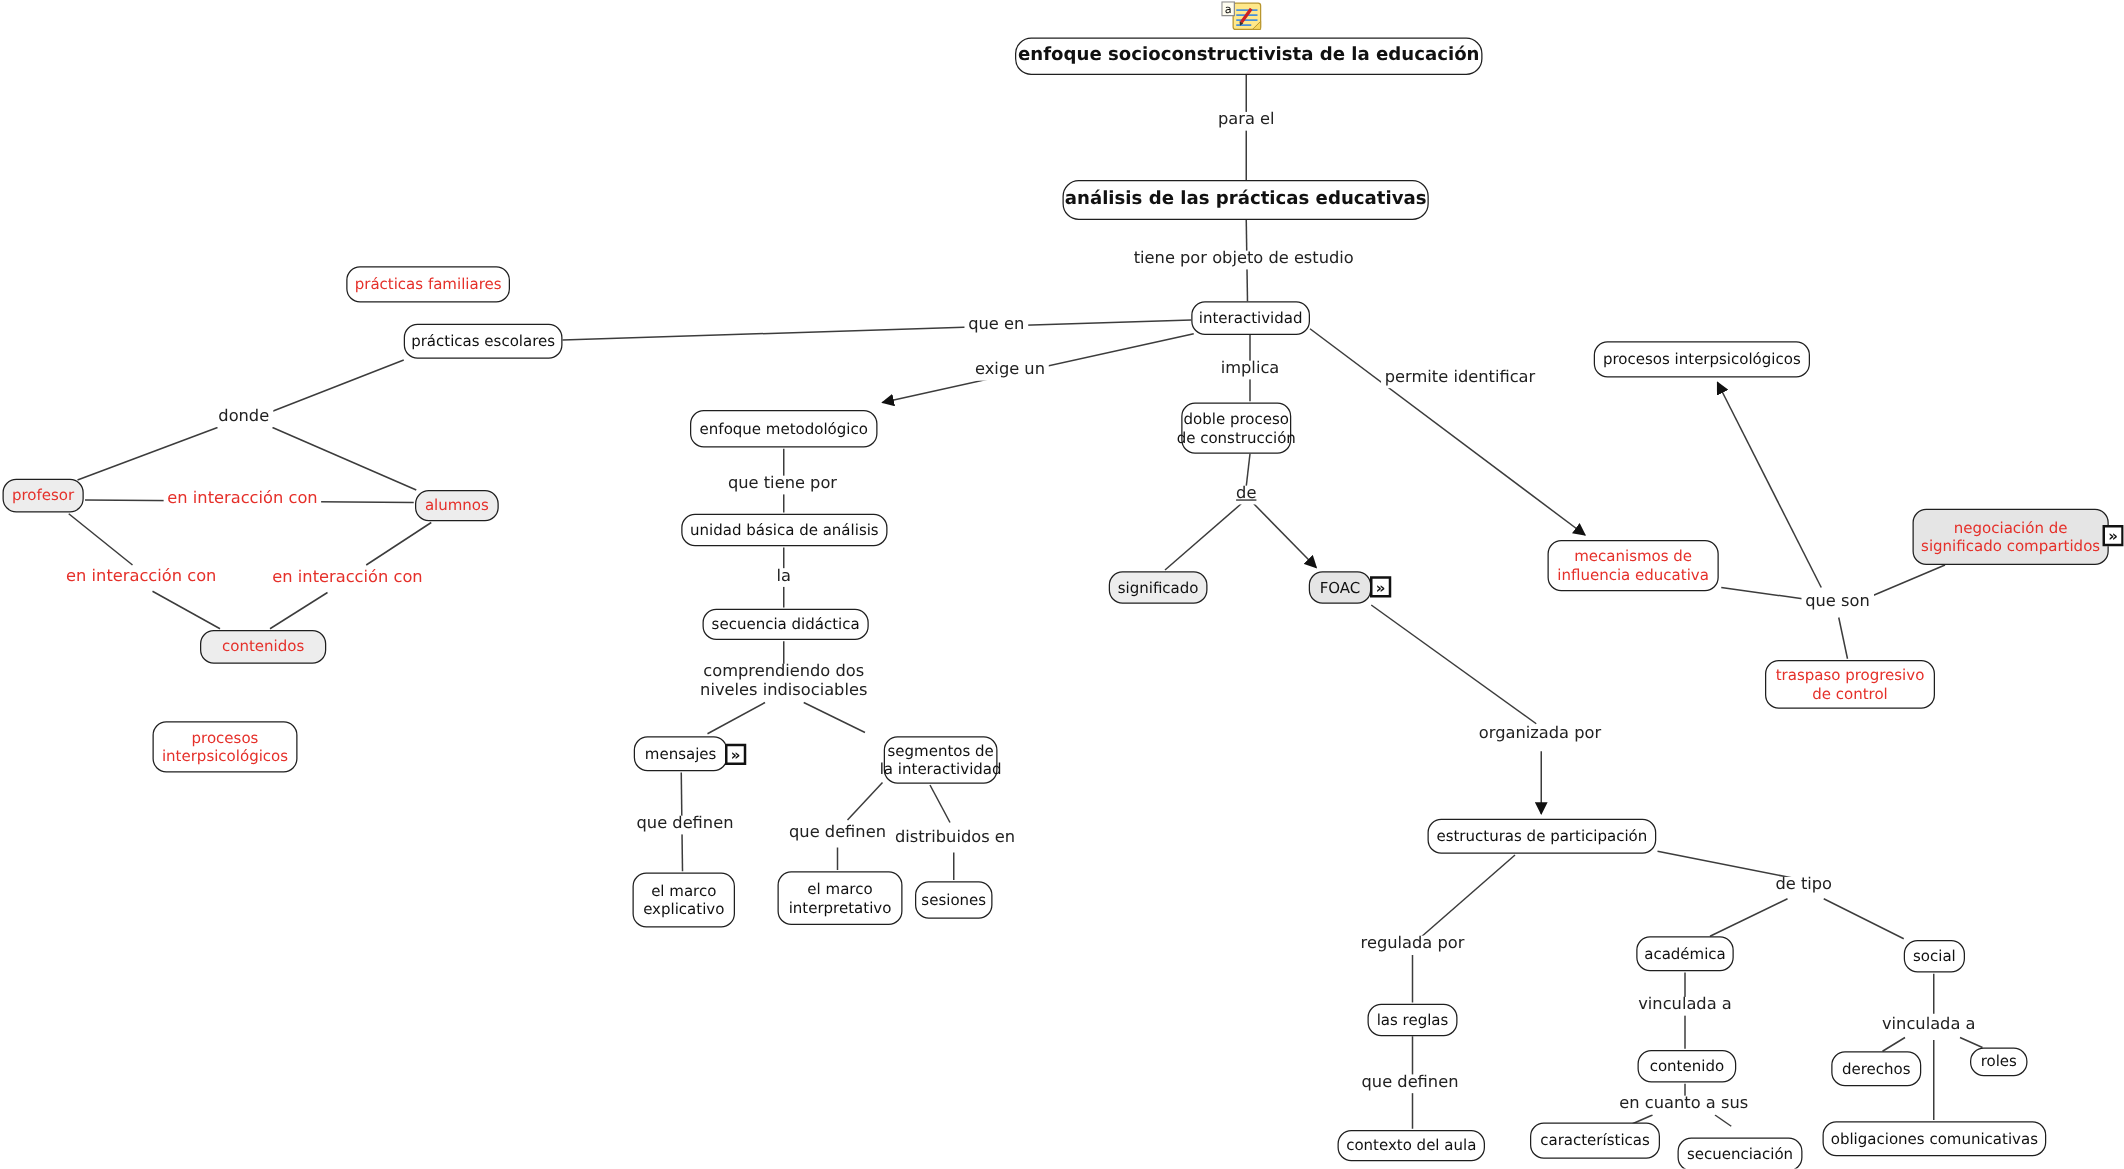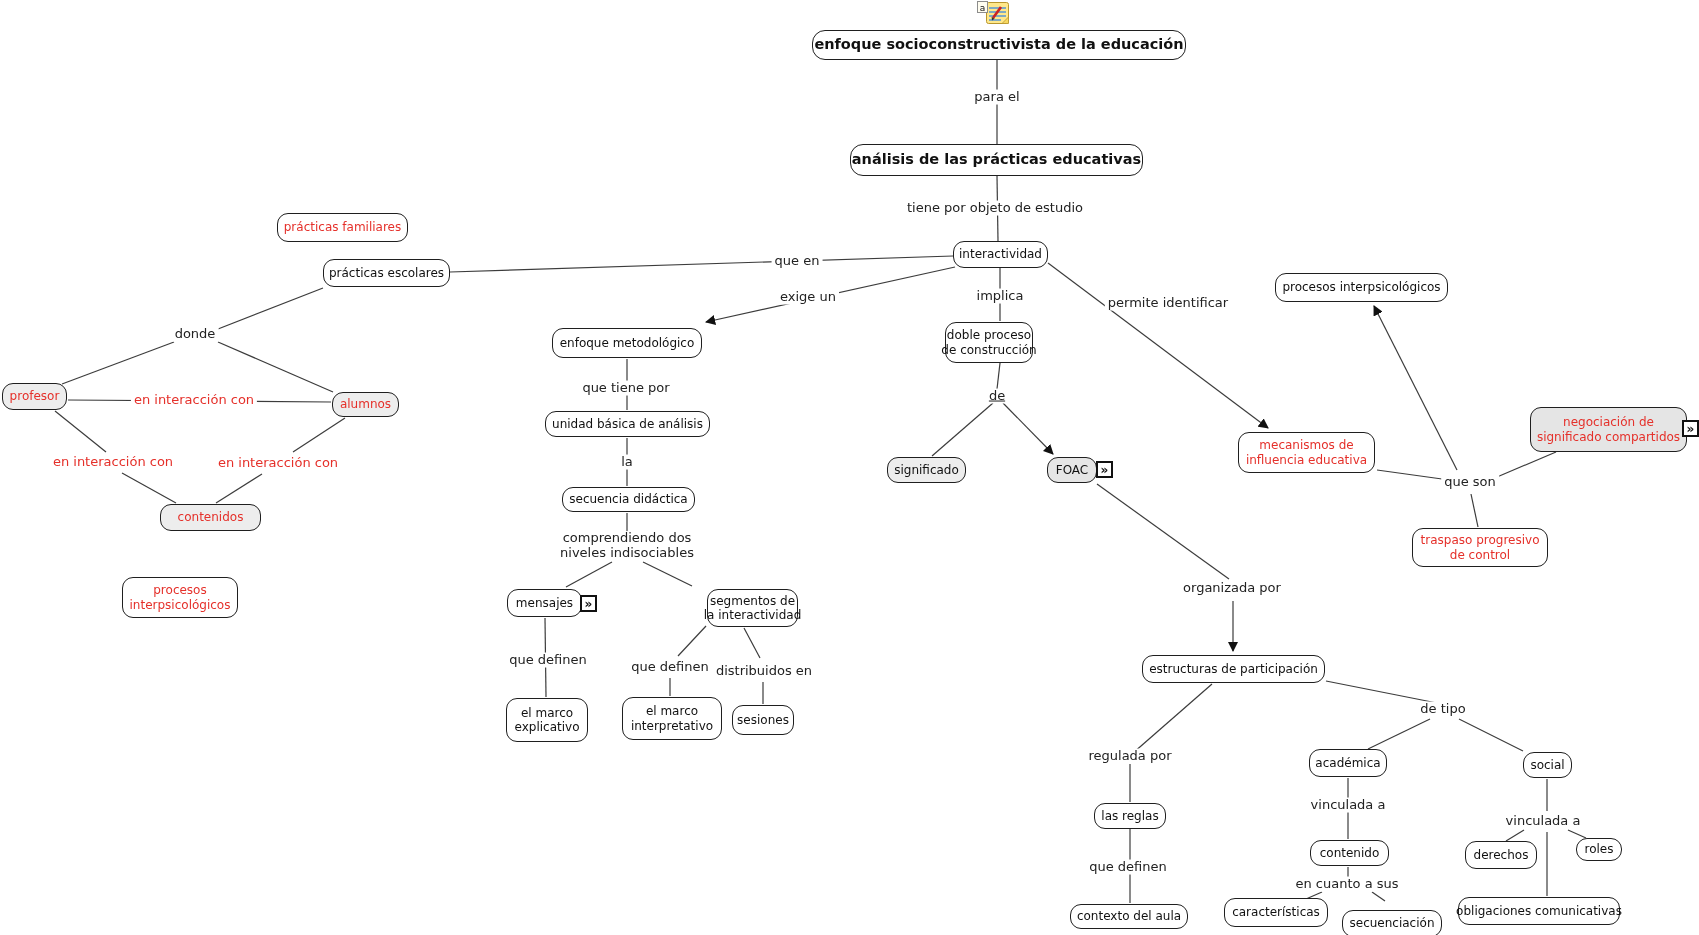--- a/index.html
+++ b/index.html
@@ -153,21 +153,21 @@
   <div class="node" style="left:1142px;top:655px;width:183px;height:28px;"><span>estructuras de participación</span></div>
   <div class="node" style="left:1094px;top:803px;width:72px;height:26px;"><span>las reglas</span></div>
   <div class="node" style="left:1070px;top:904px;width:118px;height:25px;"><span>contexto del aula</span></div>
   <div class="node" style="left:1309px;top:749px;width:78px;height:28px;"><span>académica</span></div>
   <div class="node" style="left:1310px;top:840px;width:79px;height:26px;"><span>contenido</span></div>
   <div class="node" style="left:1224px;top:898px;width:104px;height:29px;"><span>características</span></div>
   <div class="node" style="left:1342px;top:900px;width:100px;height:27px;margin-top:10px;"><span>secuenciación</span></div>
   <div class="node" style="left:1523px;top:752px;width:49px;height:26px;"><span>social</span></div>
   <div class="node" style="left:1465px;top:841px;width:72px;height:28px;"><span>derechos</span></div>
   <div class="node" style="left:1576px;top:838px;width:46px;height:23px;"><span>roles</span></div>
-  <div class="node" style="left:1458px;top:897px;width:162px;height:28px;"><span>obligaciones comunicativas</span></div>
+  <div class="node" style="left:1458px;top:897px;width:179px;height:28px;"><span>obligaciones comunicativas</span></div>
 
   <div class="reslink" style="left:580px;top:595px;">
       <span>»</span>
     </div>
   <div class="reslink" style="left:1096px;top:461px;">
       <span>»</span>
     </div>
   <div class="reslink" style="left:1682px;top:420px;">
       <span>»</span>
     </div>

